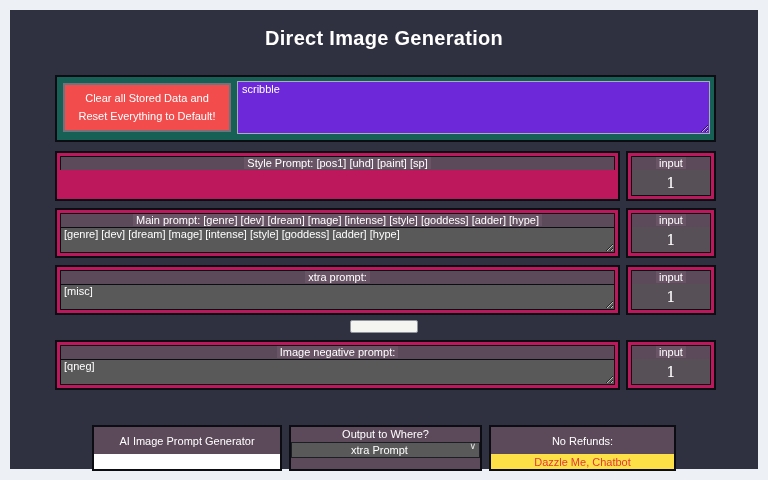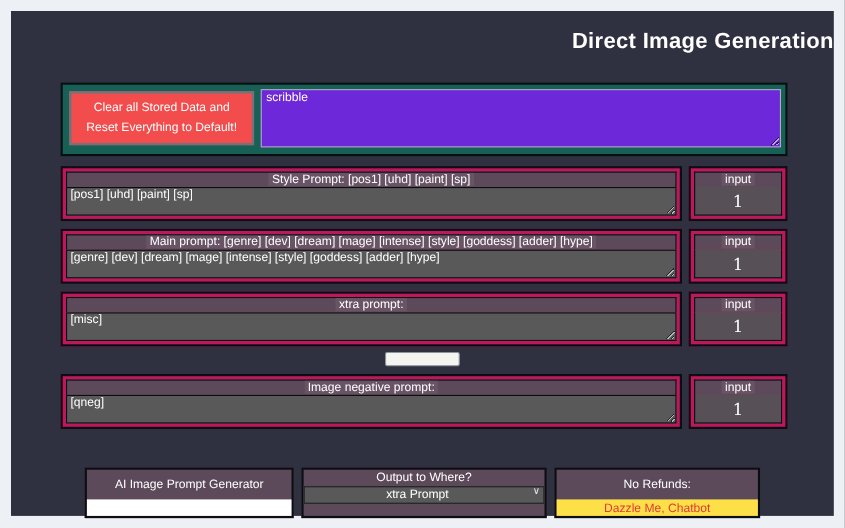--- a/index.html
+++ b/index.html
@@ -10,21 +10,21 @@
     font-family: "Liberation Sans", sans-serif;
     position: relative;
     overflow: hidden;
   }
   .panel {
     position: absolute; left: 10px; top: 10px;
     width: 748px; height: 459px;
     background: #2f3040;
   }
   .title {
-    color: #ffffff; text-align: right;
+    color: #ffffff; text-align: center;
     font-size: 20px; font-weight: bold;
     margin: 17px 0 0 0; letter-spacing: 0.3px;
   }
 
   
   .reset-section {
     margin: 25px 42px 0 45px;
     background: #166055;
     border: 2px solid #0c0c13;
     padding: 4px;
@@ -105,21 +105,21 @@
     margin-top: 35px;
     display: flex; justify-content: center; gap: 7px;
   }
   .fbox {
     border: 2px solid #0c0c13;
     background: #5c4a5a;
     height: 46px;
     display: flex; flex-direction: column;
   }
   .fbox-generator { width: 190px; }
-  .fbox-output { width: 223px; }
+  .fbox-output { width: 193px; }
   .fbox-refunds { width: 187px; }
   .fbox-label {
     color: #ffffff; font-size: 11px; text-align: center;
     flex: 1; display: flex; align-items: center; justify-content: center;
   }
   .fbox-label.thin { flex: 0 0 13px; }
   .gen-input {
     height: 15px; background: #ffffff;
     border: 0; font-size: 11px; padding: 0 3px;
     font-family: inherit;
@@ -155,21 +155,20 @@
   <h1 class="title">Direct Image Generation</h1>
 
   <div class="reset-section">
     <button class="clear-btn">Clear all Stored Data and Reset Everything to Default!</button>
     <textarea class="scratch-ta" spellcheck="false" style="">scribble</textarea>
   </div>
 
   <div class="prompt-row first">
     <div class="subbox main-sub">
       <div class="sec-header"><span>Style Prompt: [pos1] [uhd] [paint] [sp]</span></div>
-      <textarea class="prompt-ta" spellcheck="false" style="">[pos1] [uhd] [paint] [sp]</textarea>
     </div>
     <div class="subbox input-sub">
       <div class="sec-header"><span>input</span></div>
       <input class="count-input" value="1" style="">
     </div>
   </div>
 
   <div class="prompt-row">
     <div class="subbox main-sub">
       <div class="sec-header"><span>Main prompt: [genre] [dev] [dream] [mage] [intense] [style] [goddess] [adder] [hype]</span></div>

